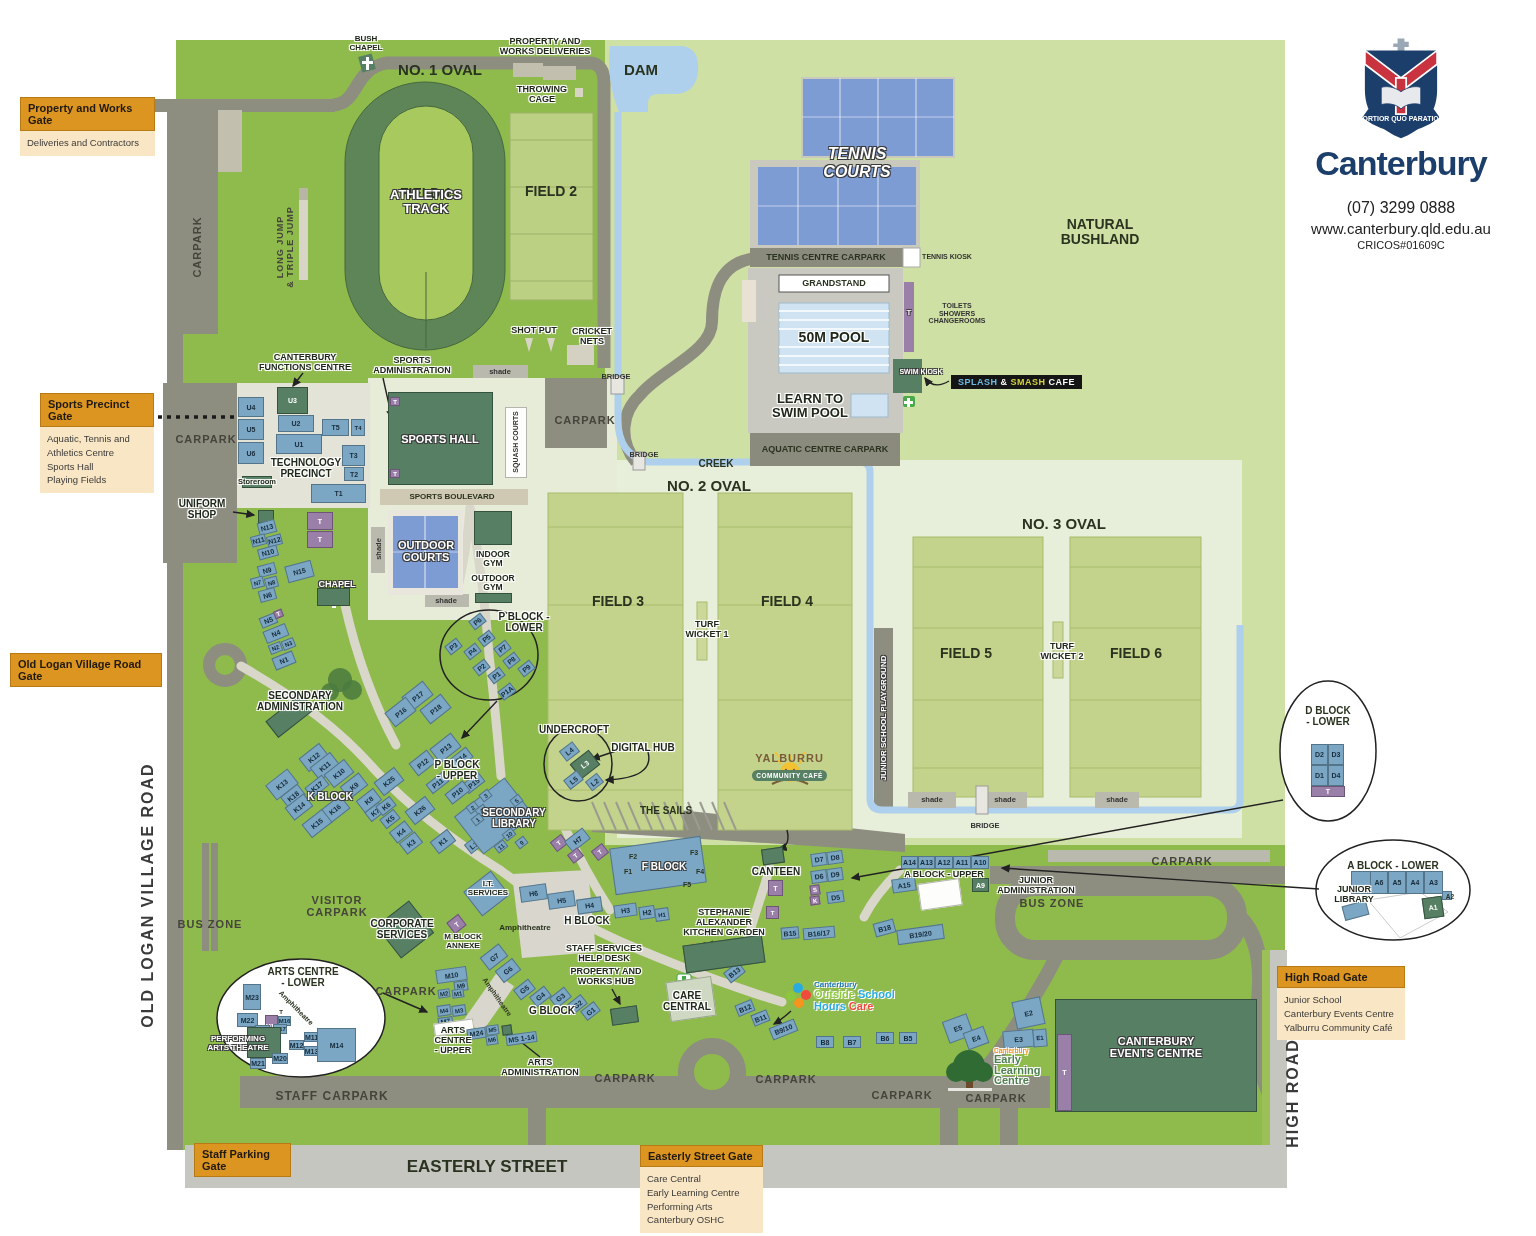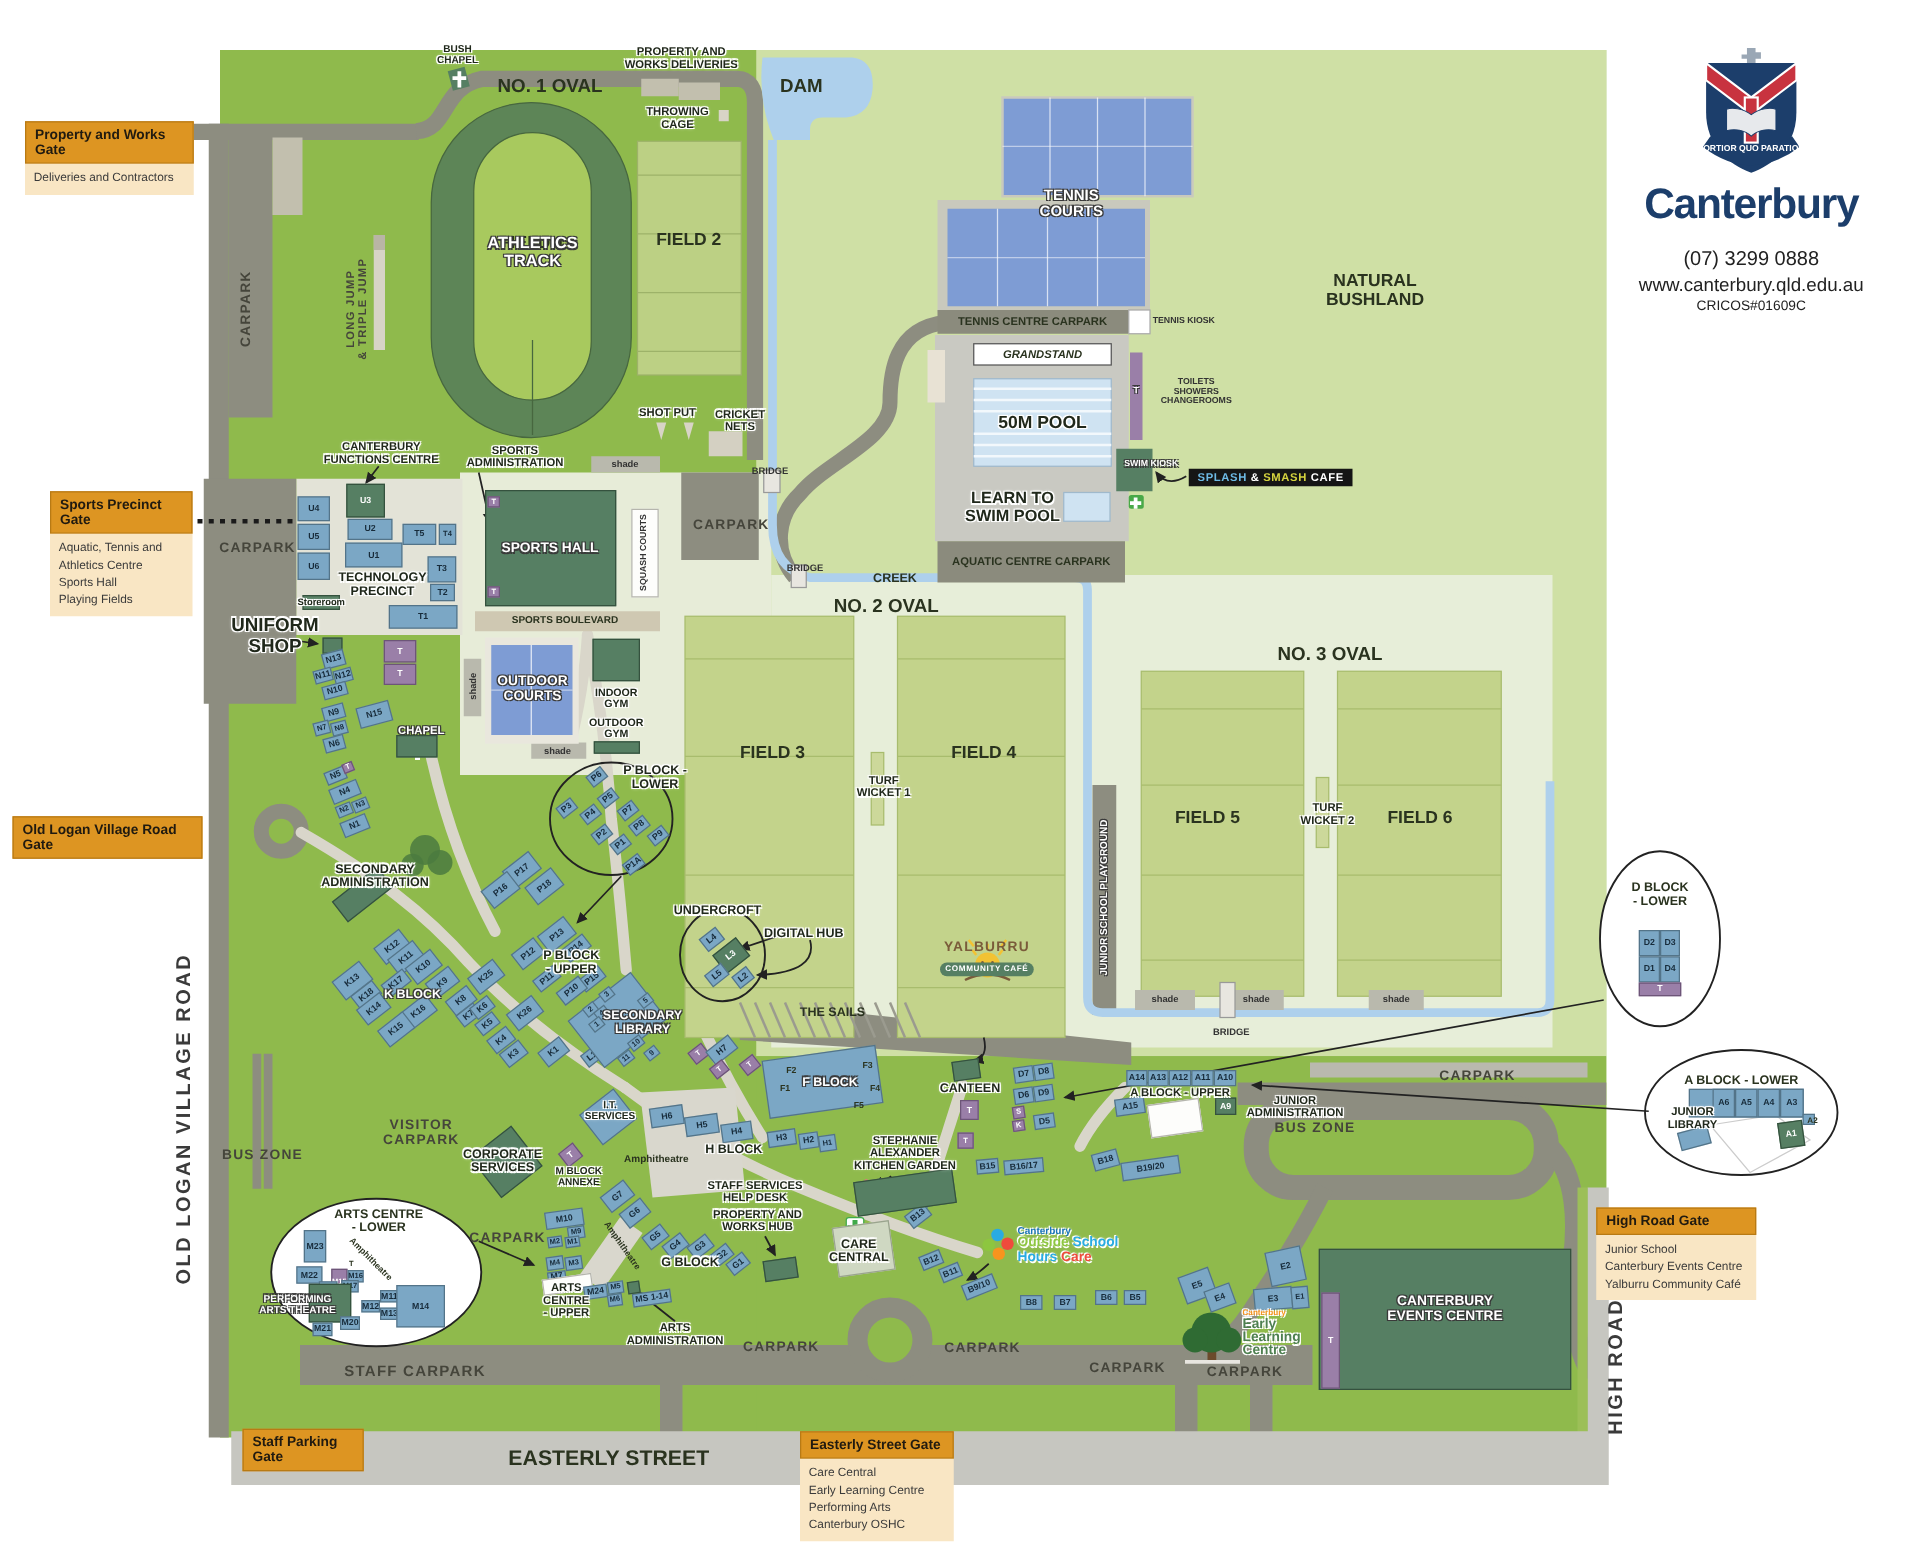--- a/index.html
+++ b/index.html
@@ -511,33 +511,33 @@
       <span class="lb pl" style="left: 440px; top: 70px; font-size: 15px; z-index: 15;">NO. 1 OVAL</span>
       <span class="lb dk" style="left: 545px; top: 47px; font-size: 9px; z-index: 15;">PROPERTY AND
 WORKS DELIVERIES</span>
       <span class="lb pl" style="left: 641px; top: 70px; font-size: 15px; z-index: 15;">DAM</span>
       <span class="lb dk" style="left: 542px; top: 95px; font-size: 9px; z-index: 15;">THROWING
 CAGE</span>
       <span class="lb pl" style="left: 426px; top: 154px; font-size: 14px; z-index: 15; margin-top: 40px;">FIELD 1</span>
       <span class="lb wh" style="left: 426px; top: 202px; font-size: 13px; z-index: 15;">ATHLETICS
 TRACK</span>
       <span class="lb pl" style="left: 551px; top: 192px; font-size: 14px; z-index: 15;">FIELD 2</span>
-      <span class="lb wh" style="left: 857px; top: 163px; font-size: 12px; z-index: 15;">TENNIS
+      <span class="lb wh" style="left: 857px; top: 163px; font-size: 16px; z-index: 15; font-style: italic;">TENNIS
 COURTS</span>
       <span class="lb pl" style="left: 1100px; top: 232px; font-size: 14px; z-index: 15;">NATURAL
 BUSHLAND</span>
       <span class="lb gy" style="left: 197px; top: 247px; font-size: 11px; z-index: 15; transform: translate(-50%, -50%) rotate(-90deg);">CARPARK</span>
       <span class="lb gy" style="left: 286px; top: 247px; font-size: 9px; z-index: 15; transform: translate(-50%, -50%) rotate(-90deg);">LONG JUMP
 &amp; TRIPLE JUMP</span>
       <span class="lb dk" style="left: 534px; top: 331px; font-size: 9px; z-index: 15;">SHOT PUT</span>
       <span class="lb dk" style="left: 592px; top: 337px; font-size: 9px; z-index: 15;">CRICKET
 NETS</span>
       <span class="lb pl" style="left: 826px; top: 258px; font-size: 9px; z-index: 15;">TENNIS CENTRE CARPARK</span>
       <span class="lb tn" style="left: 947px; top: 257px; font-size: 7px; z-index: 15;">TENNIS KIOSK</span>
-      <span class="lb pl" style="left: 834px; top: 284px; font-size: 9px; z-index: 15; font-style: italic;">GRANDSTAND</span>
+      <span class="lb pl" style="left: 834px; top: 284px; font-size: 9px; z-index: 15;">GRANDSTAND</span>
       <span class="lb dk" style="left: 834px; top: 338px; font-size: 14px; z-index: 15;">50M POOL</span>
       <span class="lb tn" style="left: 957px; top: 314px; font-size: 7px; z-index: 15;">TOILETS
 SHOWERS
 CHANGEROOMS</span>
       <span class="lb wh" style="left: 909px; top: 313px; font-size: 7px; z-index: 15;">T</span>
       <span class="lb wh" style="left: 921px; top: 372px; font-size: 7px; z-index: 15;">SWIM KIOSK</span>
       <span class="lb dk" style="left: 810px; top: 406px; font-size: 13px; z-index: 15;">LEARN TO
 SWIM POOL</span>
       <span class="lb pl" style="left: 825px; top: 450px; font-size: 9px; z-index: 15;">AQUATIC CENTRE CARPARK</span>
       <span class="lb tn" style="left: 616px; top: 377px; font-size: 7.5px; z-index: 15;">BRIDGE</span>
@@ -552,21 +552,21 @@
 ADMINISTRATION</span>
       <span class="lb tn" style="left: 500px; top: 372px; font-size: 7.5px; z-index: 15;">shade</span>
       <span class="lb gy" style="left: 206px; top: 439px; font-size: 11px; z-index: 15;">CARPARK</span>
       <span class="lb dk" style="left: 306px; top: 468px; font-size: 10px; z-index: 15;">TECHNOLOGY
 PRECINCT</span>
       <span class="lb wh" style="left: 440px; top: 439px; font-size: 11px; z-index: 15;">SPORTS HALL</span>
       <span class="lb tn" style="left: 516px; top: 442px; font-size: 7px; z-index: 15; transform: translate(-50%, -50%) rotate(-90deg);">SQUASH COURTS</span>
       <span class="lb gy" style="left: 585px; top: 420px; font-size: 11px; z-index: 15;">CARPARK</span>
       <span class="lb pl" style="left: 452px; top: 497px; font-size: 8px; z-index: 15;">SPORTS BOULEVARD</span>
       <span class="lb dk" style="left: 257px; top: 482px; font-size: 7.5px; z-index: 15;">Storeroom</span>
-      <span class="lb dk" style="left: 220px; top: 509px; font-size: 15px; z-index: 15;">UNIFORM
+      <span class="lb dk" style="left: 202px; top: 509px; font-size: 10px; z-index: 15;">UNIFORM
 SHOP</span>
       <span class="lb wh" style="left: 426px; top: 551px; font-size: 11px; z-index: 15;">OUTDOOR
 COURTS</span>
       <span class="lb dk" style="left: 493px; top: 559px; font-size: 8.5px; z-index: 15;">INDOOR
 GYM</span>
       <span class="lb dk" style="left: 493px; top: 583px; font-size: 8.5px; z-index: 15;">OUTDOOR
 GYM</span>
       <span class="lb tn" style="left: 379px; top: 549px; font-size: 7.5px; z-index: 15; transform: translate(-50%, -50%) rotate(-90deg);">shade</span>
       <span class="lb tn" style="left: 446px; top: 601px; font-size: 7.5px; z-index: 15;">shade</span>
       <span class="lb wh" style="left: 337px; top: 585px; font-size: 9px; z-index: 15;">CHAPEL</span>

